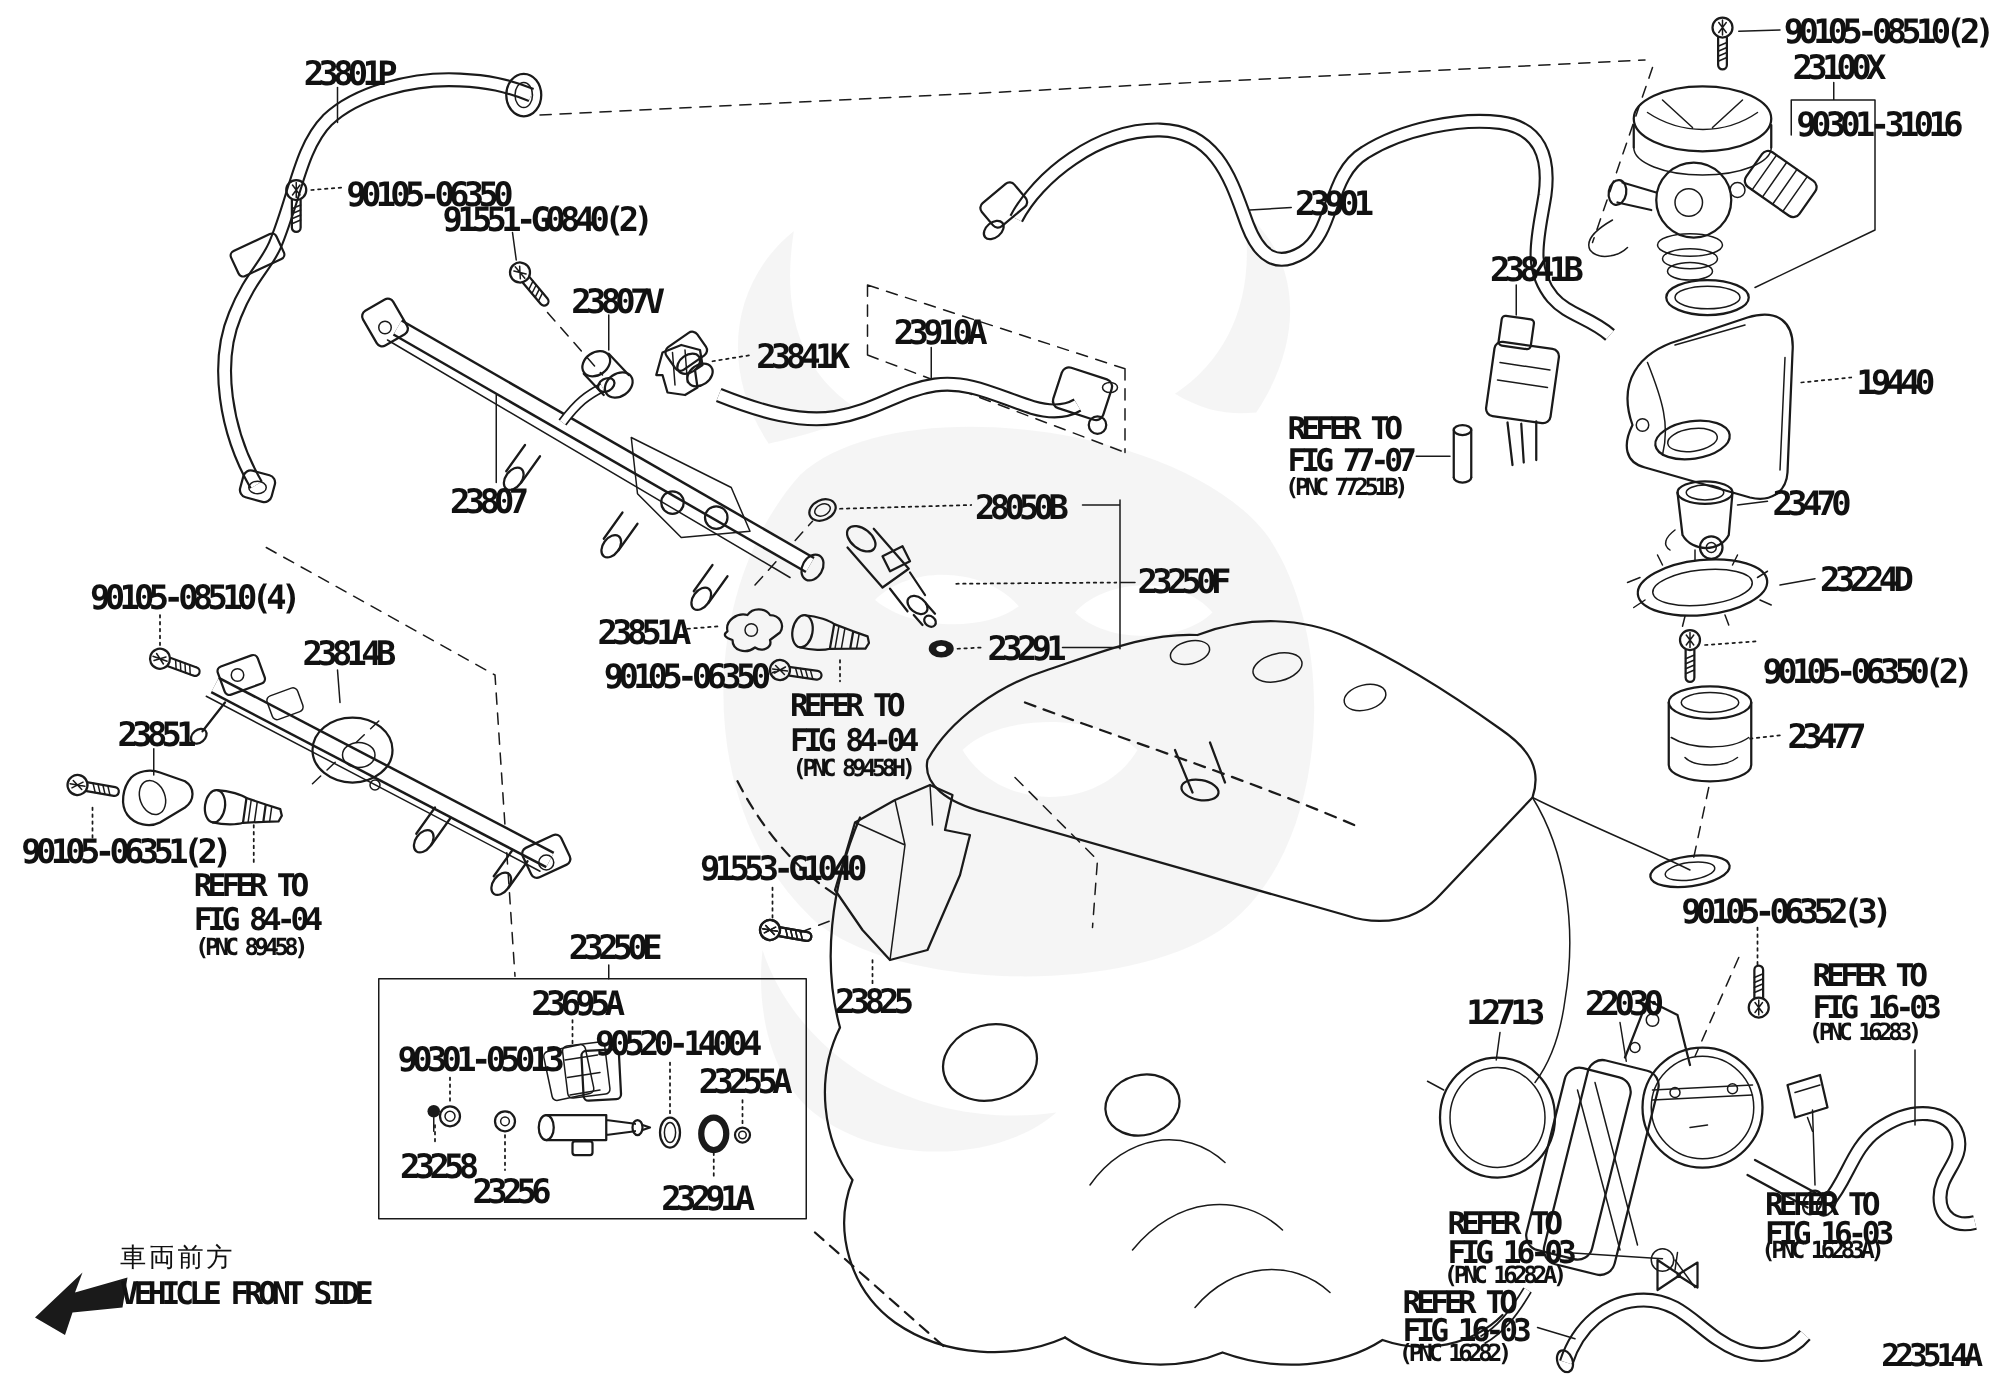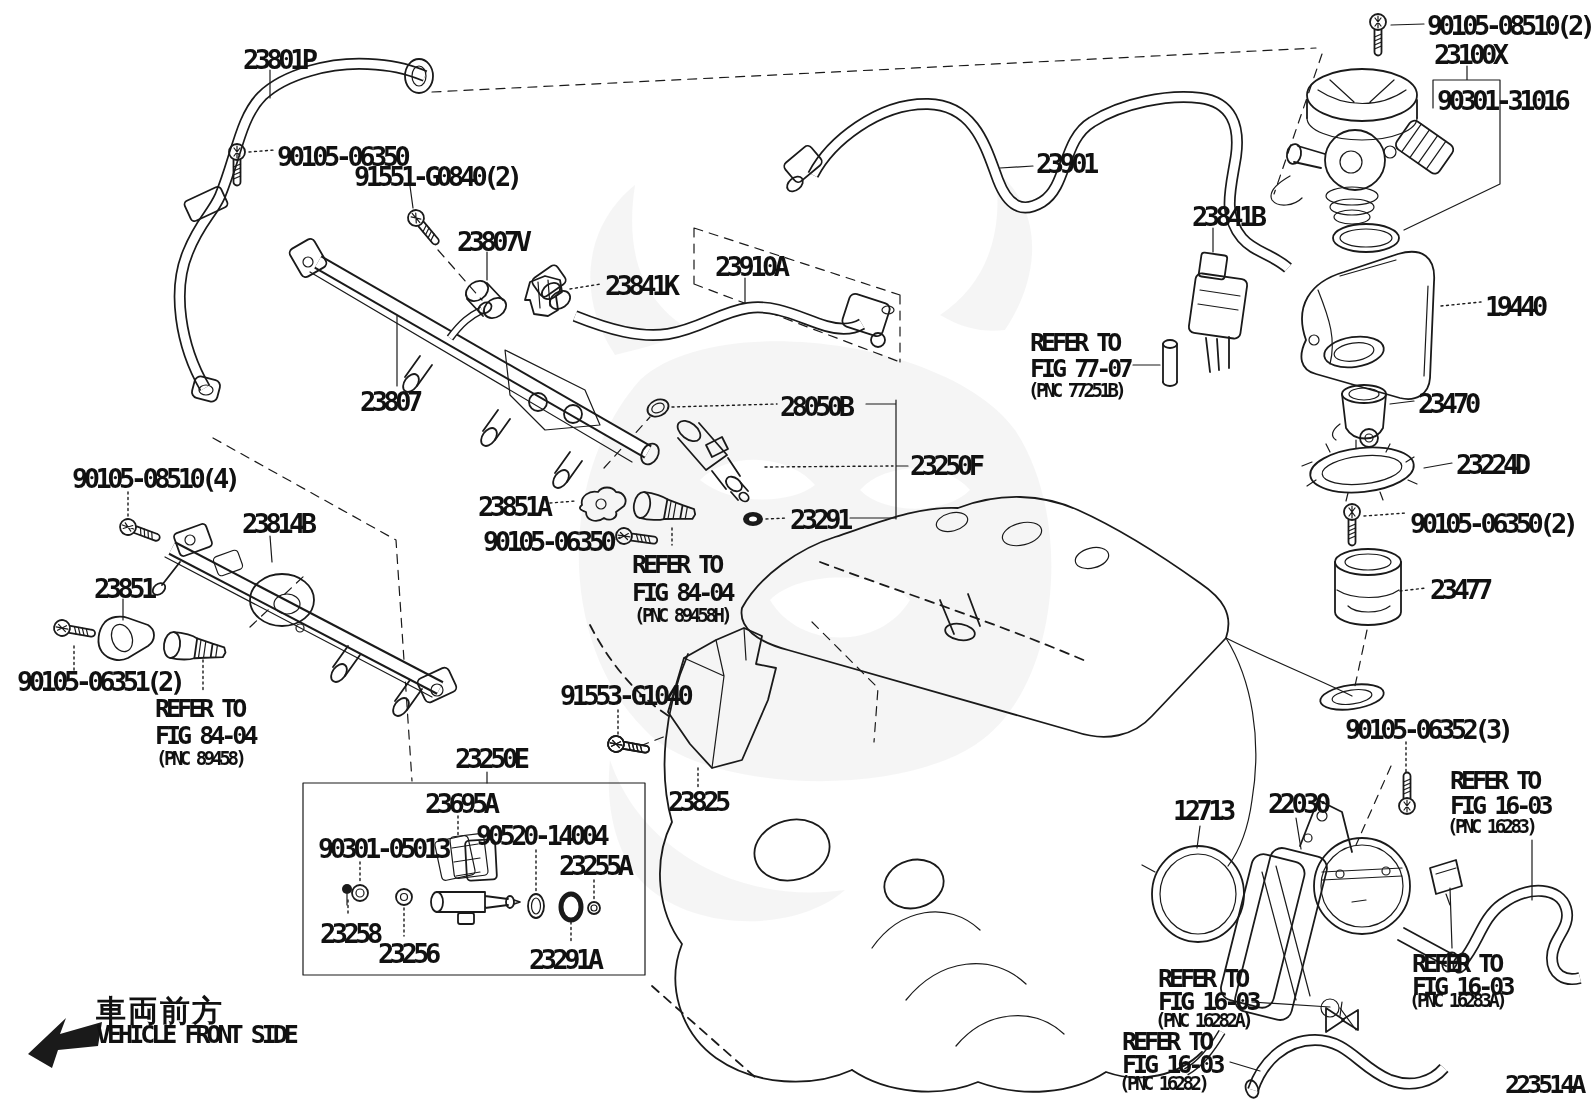--- a/index.html
+++ b/index.html
@@ -3,21 +3,21 @@
 <meta charset="utf-8">
 <style>
   html,body{margin:0;padding:0;background:#fff;}
   .stage{position:relative;width:1592px;height:1099px;background:#ffffff;overflow:hidden;
          font-family:"DejaVu Sans Mono",monospace;}
   svg{position:absolute;left:0;top:0;}
   .lab{position:absolute;color:#111;font-family:"DejaVu Sans Mono",monospace;font-weight:bold;
        font-size:27px;letter-spacing:-4.5px;line-height:1;white-space:nowrap;}
   .ref{font-size:25px;letter-spacing:-4px;}
   .pnc{font-size:19px;letter-spacing:-3.5px;}
-  .jp{font-family:"DejaVu Sans",sans-serif;font-size:30px;letter-spacing:2px;font-weight:bold;}
+  .jp{font-family:"DejaVu Sans",sans-serif;font-size:21px;letter-spacing:2px;font-weight:normal;}
   .ln{fill:none;stroke:#1a1a1a;stroke-width:1.8;stroke-linecap:round;stroke-linejoin:round;}
   .lnthin{fill:none;stroke:#1a1a1a;stroke-width:1.2;stroke-linecap:round;stroke-linejoin:round;}
   .dash{stroke-dasharray:9 7;}
   .dot{stroke-dasharray:2 3.5;stroke-width:1.4;}
   .railo{fill:none;stroke:#1a1a1a;stroke-width:15;stroke-linecap:butt;}
   .raili{fill:none;stroke:#fff;stroke-width:11;stroke-linecap:butt;}
   .tubeo{fill:none;stroke:#1a1a1a;stroke-width:12;stroke-linecap:butt;}
   .tubei{fill:none;stroke:#fff;stroke-width:8.6;stroke-linecap:butt;}
   .tubeo2{fill:none;stroke:#1a1a1a;stroke-width:8;stroke-linecap:butt;}
   .tubei2{fill:none;stroke:#fff;stroke-width:5.2;stroke-linecap:butt;}
@@ -405,21 +405,21 @@
 <div class="lab" style="left:605px;top:272px">23841K</div>
 <div class="lab" style="left:715px;top:253px">23910A</div>
 <div class="lab" style="left:1036px;top:150px">23901</div>
 <div class="lab" style="left:1427px;top:12px">90105-08510(2)</div>
 <div class="lab" style="left:1434px;top:41px">23100X</div>
 <div class="lab" style="left:1437px;top:87px">90301-31016</div>
 <div class="lab" style="left:1192px;top:203px">23841B</div>
 <div class="lab" style="left:1485px;top:293px">19440</div>
 <div class="lab" style="left:1418px;top:390px">23470</div>
 <div class="lab" style="left:1456px;top:451px">23224D</div>
-<div class="lab" style="left:1410px;top:510px">90105-06350(2)</div>
+<div class="lab" style="left:1410px;top:524px">90105-06350(2)</div>
 <div class="lab" style="left:1430px;top:576px">23477</div>
 <div class="lab" style="left:780px;top:393px">28050B</div>
 <div class="lab" style="left:910px;top:452px">23250F</div>
 <div class="lab" style="left:790px;top:506px">23291</div>
 <div class="lab" style="left:478px;top:493px">23851A</div>
 <div class="lab" style="left:483px;top:528px">90105-06350</div>
 <div class="lab" style="left:360px;top:388px">23807</div>
 <div class="lab" style="left:72px;top:465px">90105-08510(4)</div>
 <div class="lab" style="left:242px;top:510px">23814B</div>
 <div class="lab" style="left:94px;top:575px">23851</div>

